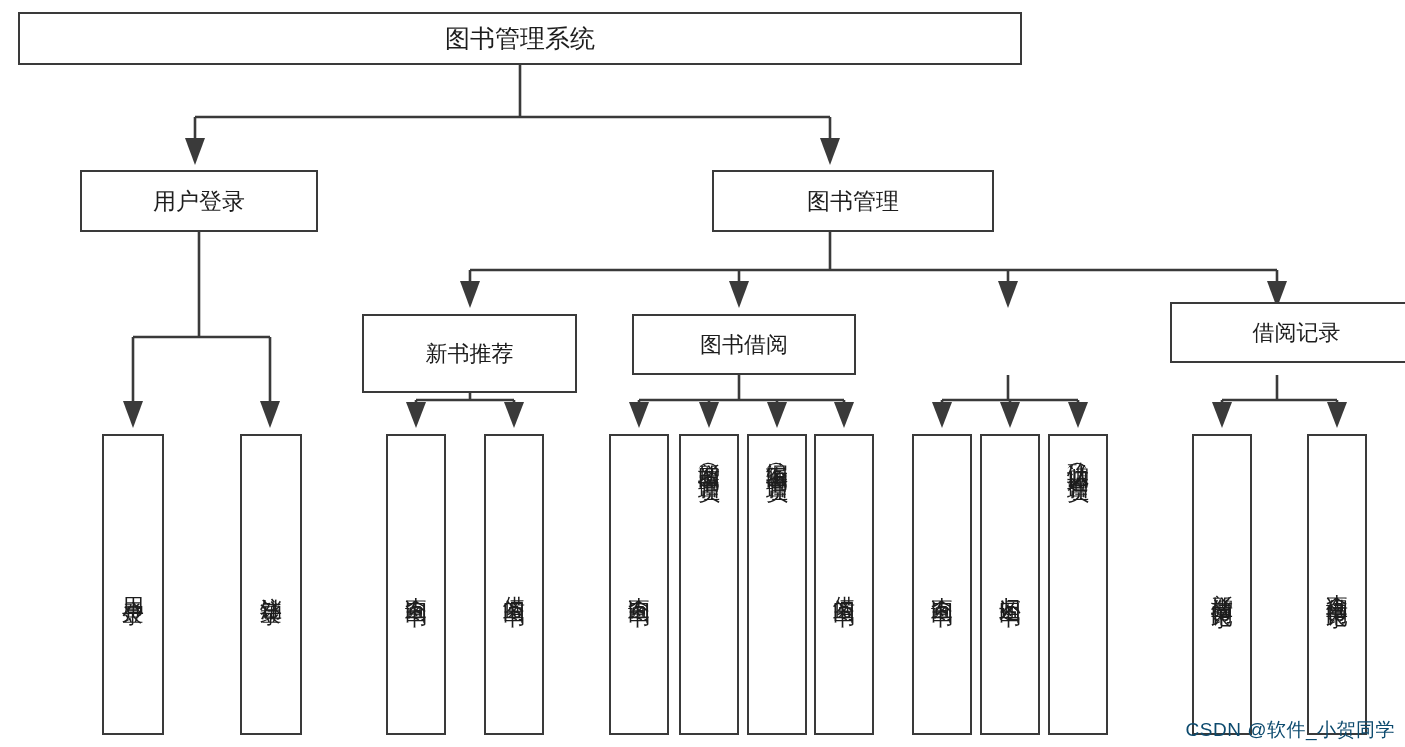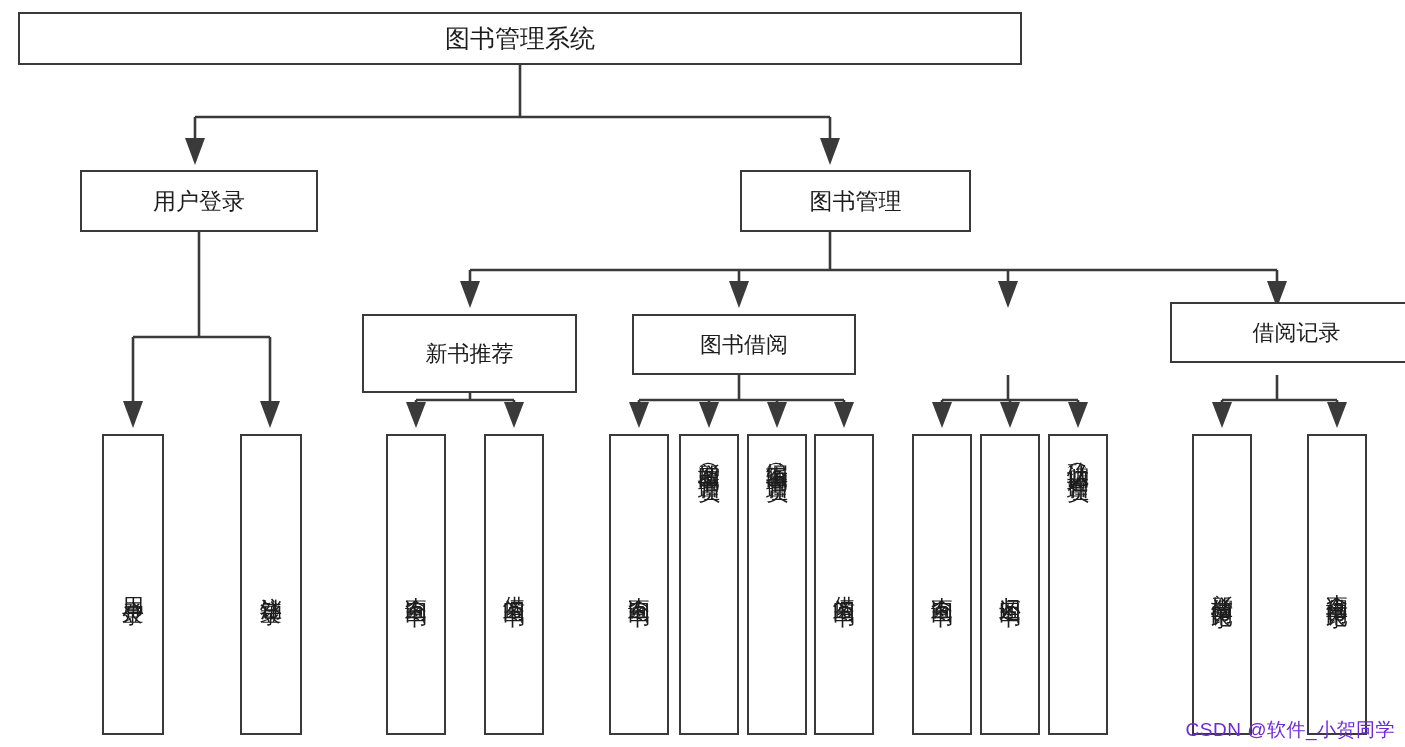--- a/index.html
+++ b/index.html
@@ -70,21 +70,21 @@
   svg#edges polygon.arrowhead {
     fill: #3a3a3a;
     stroke: none;
   }
 
   #watermark {
     position: absolute;
     right: 10px;
     bottom: 4px;
     font-size: 19px;
-    color: #6d28d9;
+    color: #0c4a6e;
     white-space: nowrap;
     letter-spacing: 0.5px;
     text-align: center;
   }
 </style>
 </head>
 <body>
 
 <div id="canvas">
 
@@ -150,21 +150,21 @@
     <polygon class="arrowhead" points="1327,402 1347,402 1337,428"></polygon>
   </svg>
 
   <div class="node node-root" style="left:18px; top:12px; width:1004px; height:53px;">
     <span class="label">图书管理系统</span>
   </div>
 
   <div class="node node-l2" style="left:80px; top:170px; width:238px; height:62px;">
     <span class="label">用户登录</span>
   </div>
-  <div class="node node-l2" style="left:740px; top:170px; width:231px; height:62px;">
+  <div class="node node-l2" style="left:712px; top:170px; width:282px; height:62px;">
     <span class="label">图书管理</span>
   </div>
 
   <div class="node node-l3" style="left:362px; top:314px; width:215px; height:79px;">
     <span class="label">新书推荐</span>
   </div>
   <div class="node node-l3" style="left:632px; top:314px; width:224px; height:61px;">
     <span class="label">图书借阅</span>
   </div>
   <div class="node node-l3" style="left:1170px; top:302px; width:253px; height:61px;">

